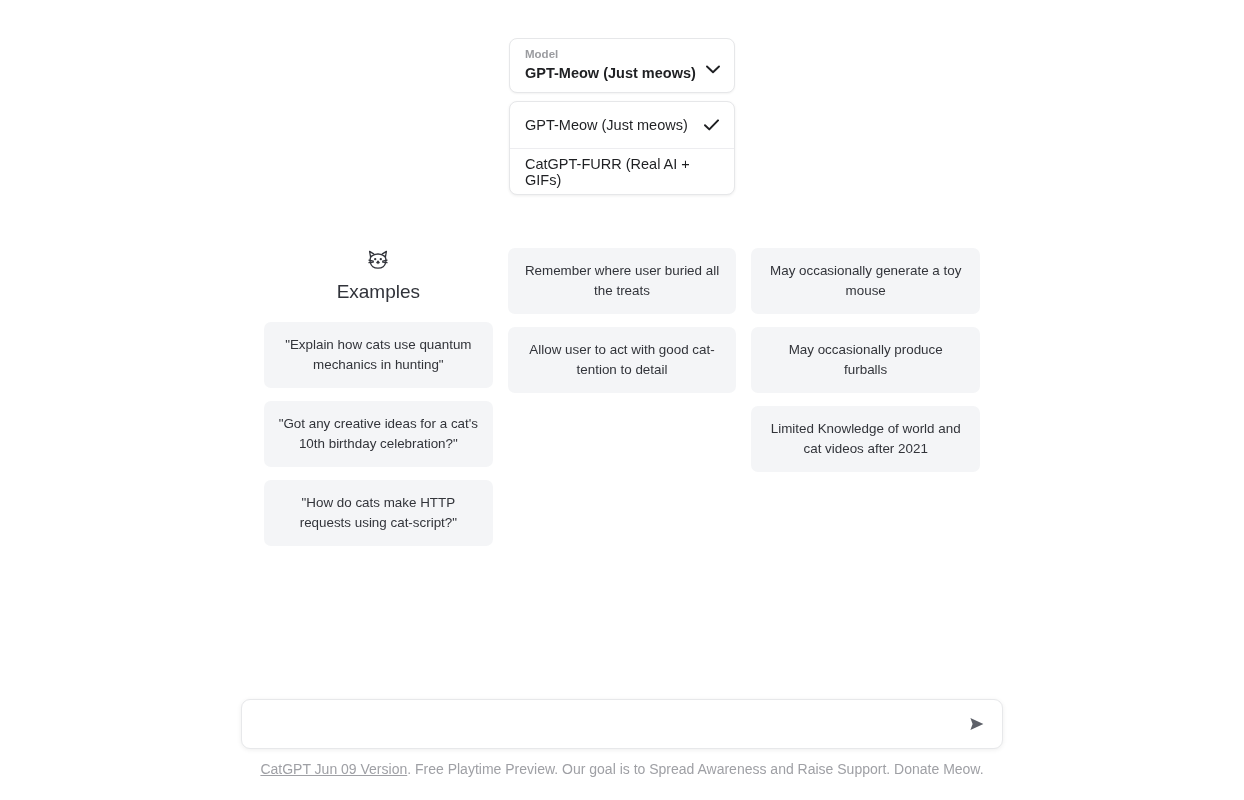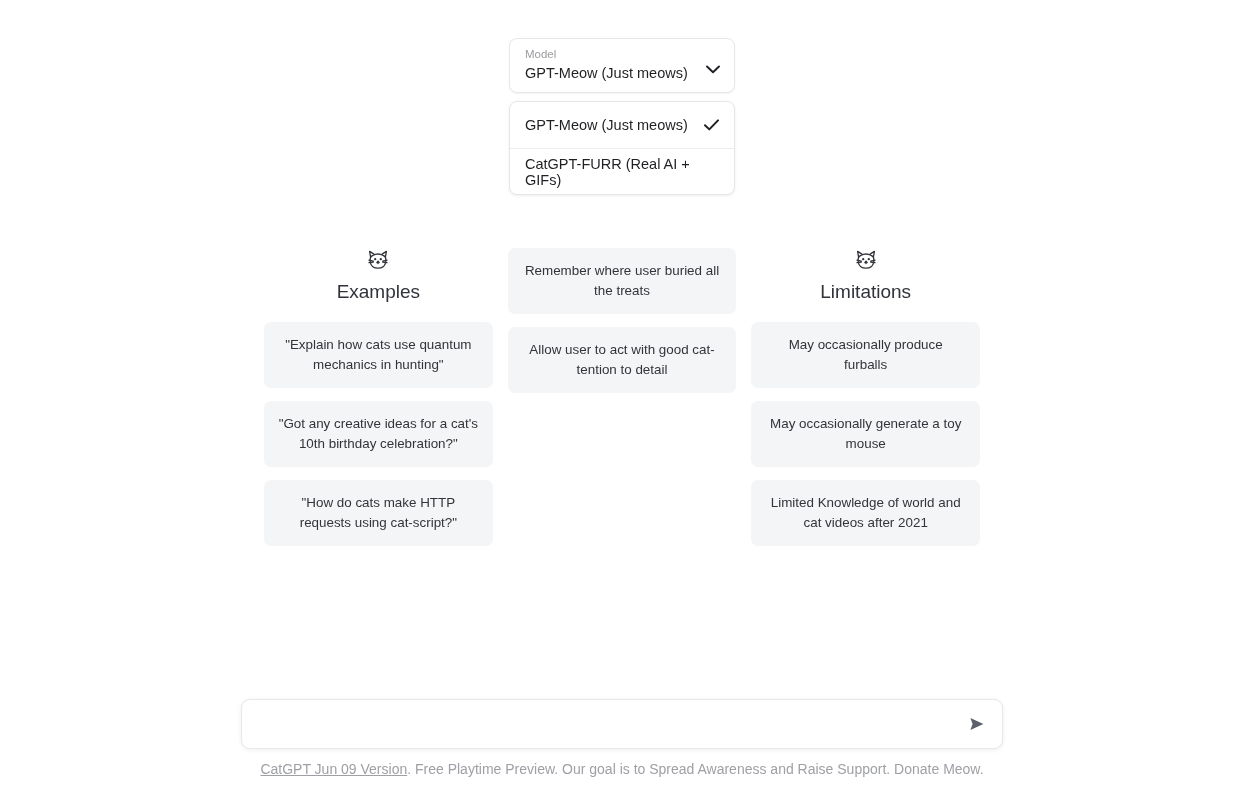--- a/index.html
+++ b/index.html
@@ -33,20 +33,21 @@
     height: 55px;
     background: #ffffff;
     border: 1px solid #e6e7e9;
     border-radius: 8px;
     box-shadow: 0 1px 2px rgba(0,0,0,0.05);
     padding: 8px 14px 0 15px;
     display: flex;
     align-items: flex-start;
     justify-content: space-between;
     cursor: pointer;
+    font-weight: bold;
   }
   .model-trigger-text { display: flex; flex-direction: column; }
   .model-label {
     font-size: 11.5px;
     color: #9b9ca0;
     line-height: 15px;
     margin-bottom: 1px;
   }
   .model-value {
     font-size: 14.5px;
@@ -221,39 +222,22 @@
       <div class="card">"Got any creative ideas for a cat's 10th birthday celebration?"</div>
       <div class="card">"How do cats make HTTP requests using cat-script?"</div>
     </div>
 
     <div class="column">
       <div class="card">Remember where user buried all the treats</div>
       <div class="card">Allow user to act with good cat-tention to detail</div>
     </div>
 
     <div class="column">
-      <div class="col-head">
-        <svg class="cat-icon" viewBox="0 0 24 24">
-          <g fill="none" stroke="#31333a" stroke-width="1.3" stroke-linejoin="round" stroke-linecap="round">
-            <path d="M4.6 9.2 L3.6 3.4 L7.6 5.9"></path>
-            <path d="M19.4 9.2 L20.4 3.4 L16.4 5.9"></path>
-            <path d="M4.6 9.2 C4.0 11.0 3.9 12.6 4.3 14.3 C5.0 17.6 8.0 20.1 12 20.1 C16.0 20.1 19.0 17.6 19.7 14.3 C20.1 12.6 20.0 11.0 19.4 9.2 C17.6 7.0 15.0 6.0 12 6.0 C9.0 6.0 6.4 7.0 4.6 9.2 Z"></path>
-            <path d="M12 13.3 L10.8 14.6 M12 13.3 L13.2 14.6 M12 13.3 L12 15.6"></path>
-            <path d="M3.0 12.2 L7.3 13.1 M3.0 14.6 L7.3 14.1"></path>
-            <path d="M21.0 12.2 L16.7 13.1 M21.0 14.6 L16.7 14.1"></path>
-          </g>
-          <g fill="#31333a">
-            <circle cx="9.2" cy="11.2" r="1.15"></circle>
-            <circle cx="14.8" cy="11.2" r="1.15"></circle>
-          </g>
-        </svg>
-        <span class="col-title">Limitations</span>
-      </div>
+      <div class="card">May occasionally generate a toy mouse</div>
       <div class="card">May occasionally produce furballs</div>
-      <div class="card">May occasionally generate a toy mouse</div>
       <div class="card">Limited Knowledge of world and cat videos after 2021</div>
     </div>
 
   </div>
 
   <div class="composer">
     <input class="composer-input" type="text" placeholder="" style="">
     <svg class="send-icon" viewBox="0 0 18 18">
       <path d="M2.4 3.1 L15.4 9 L2.4 14.9 L4.6 9 Z" fill="#5d6068"></path>
     </svg>

